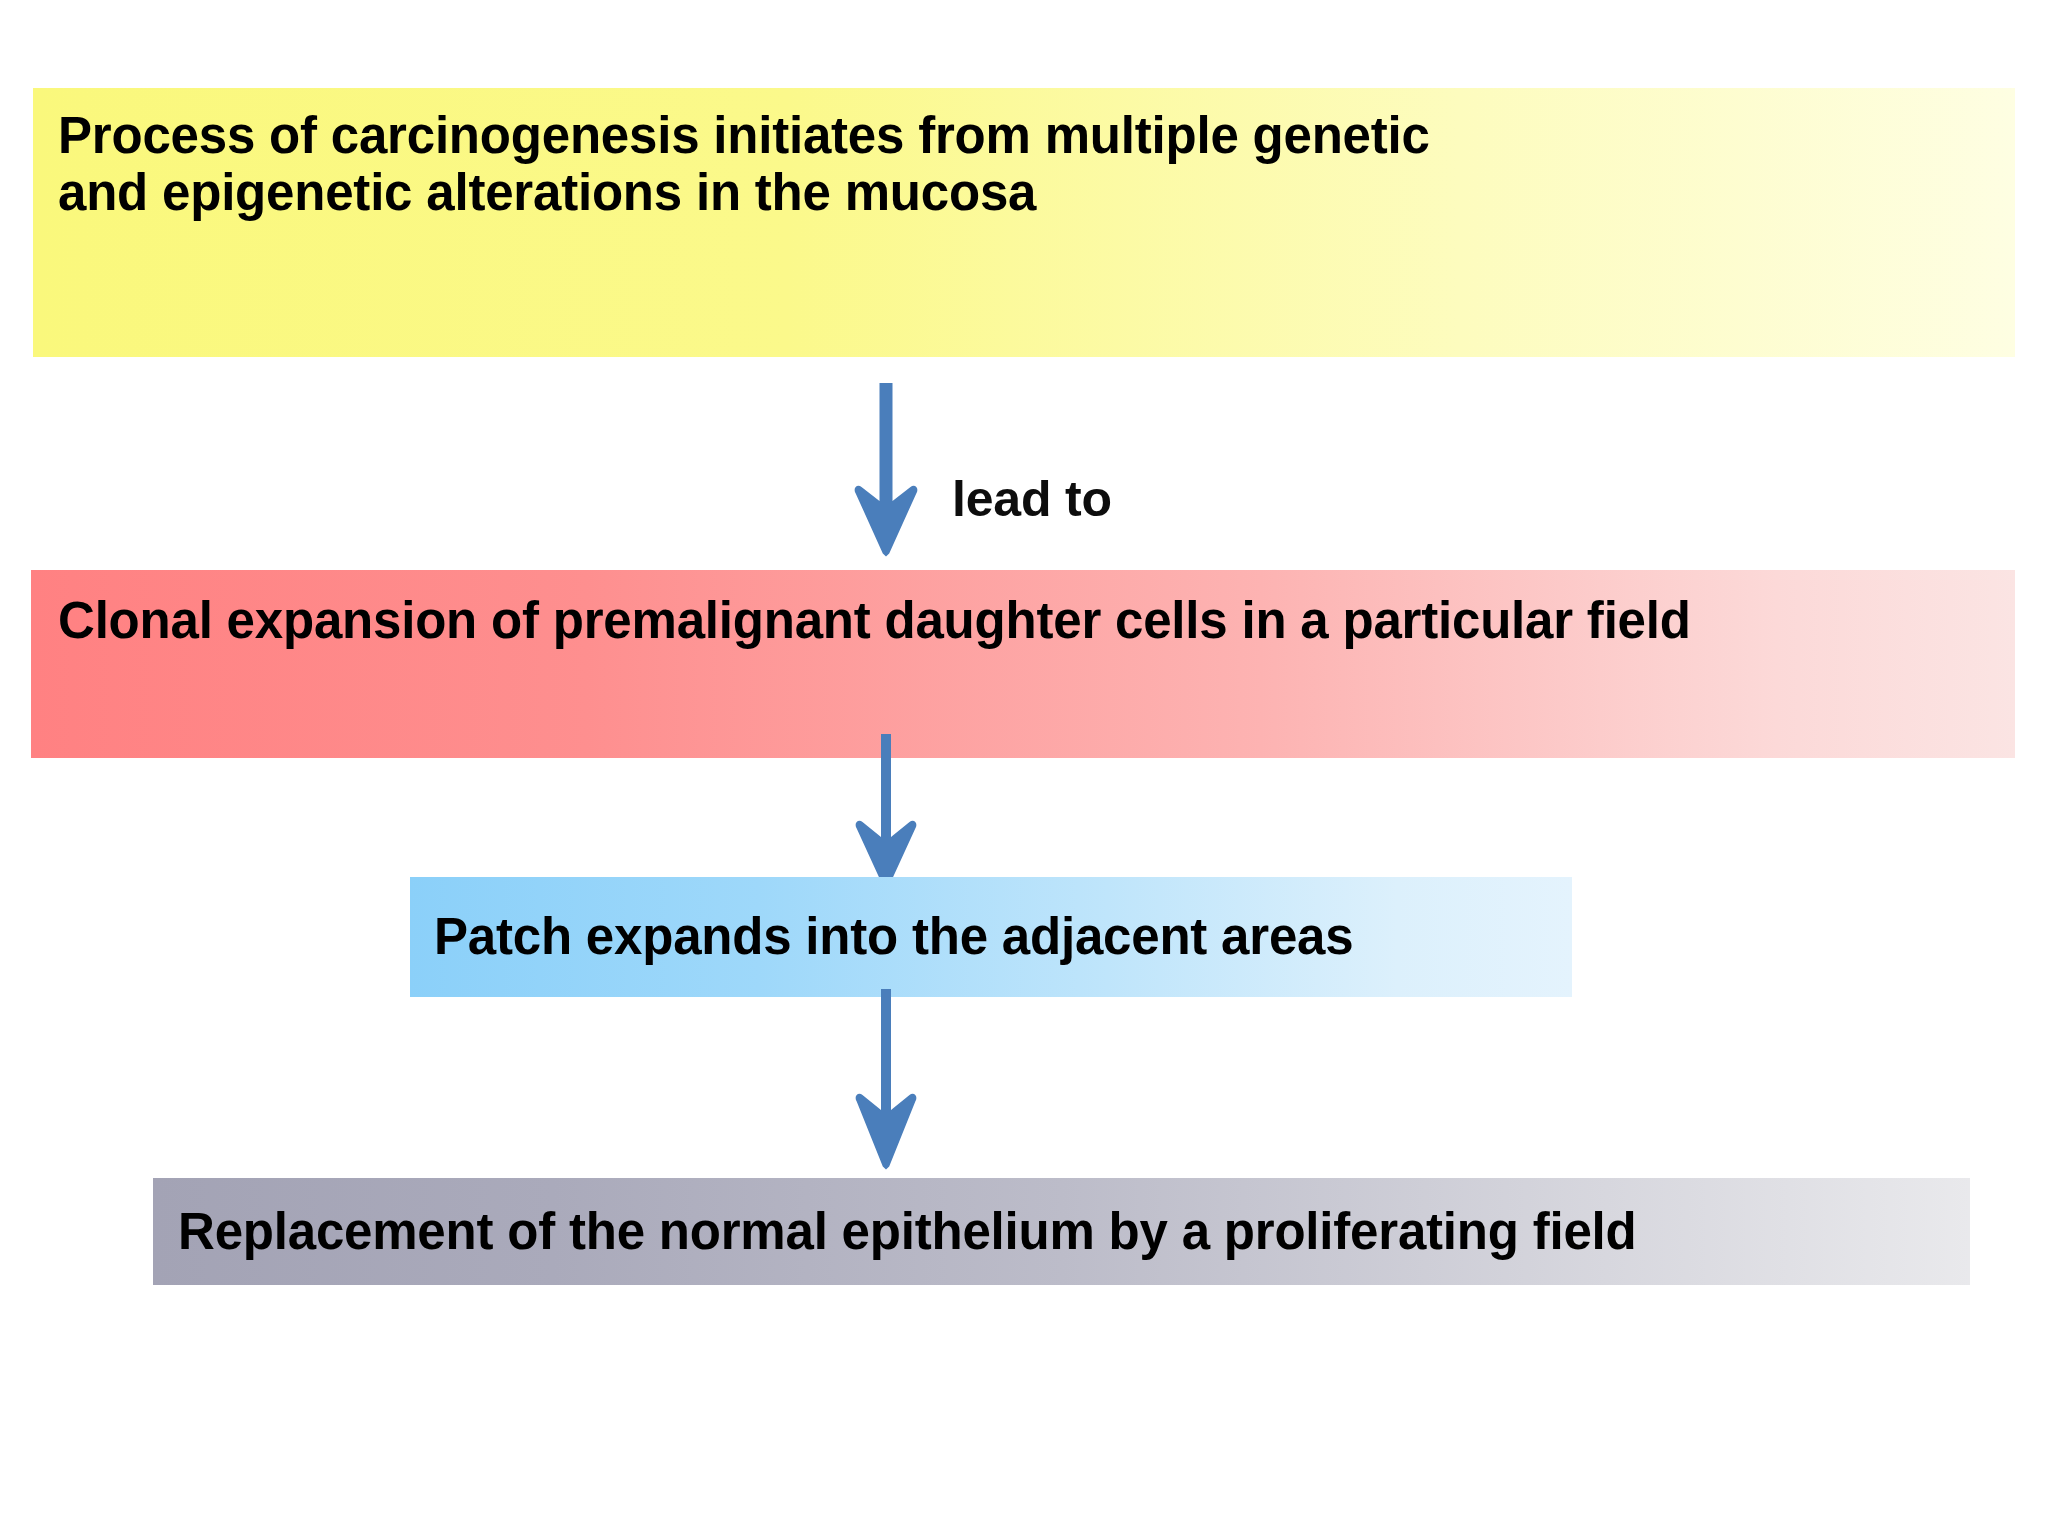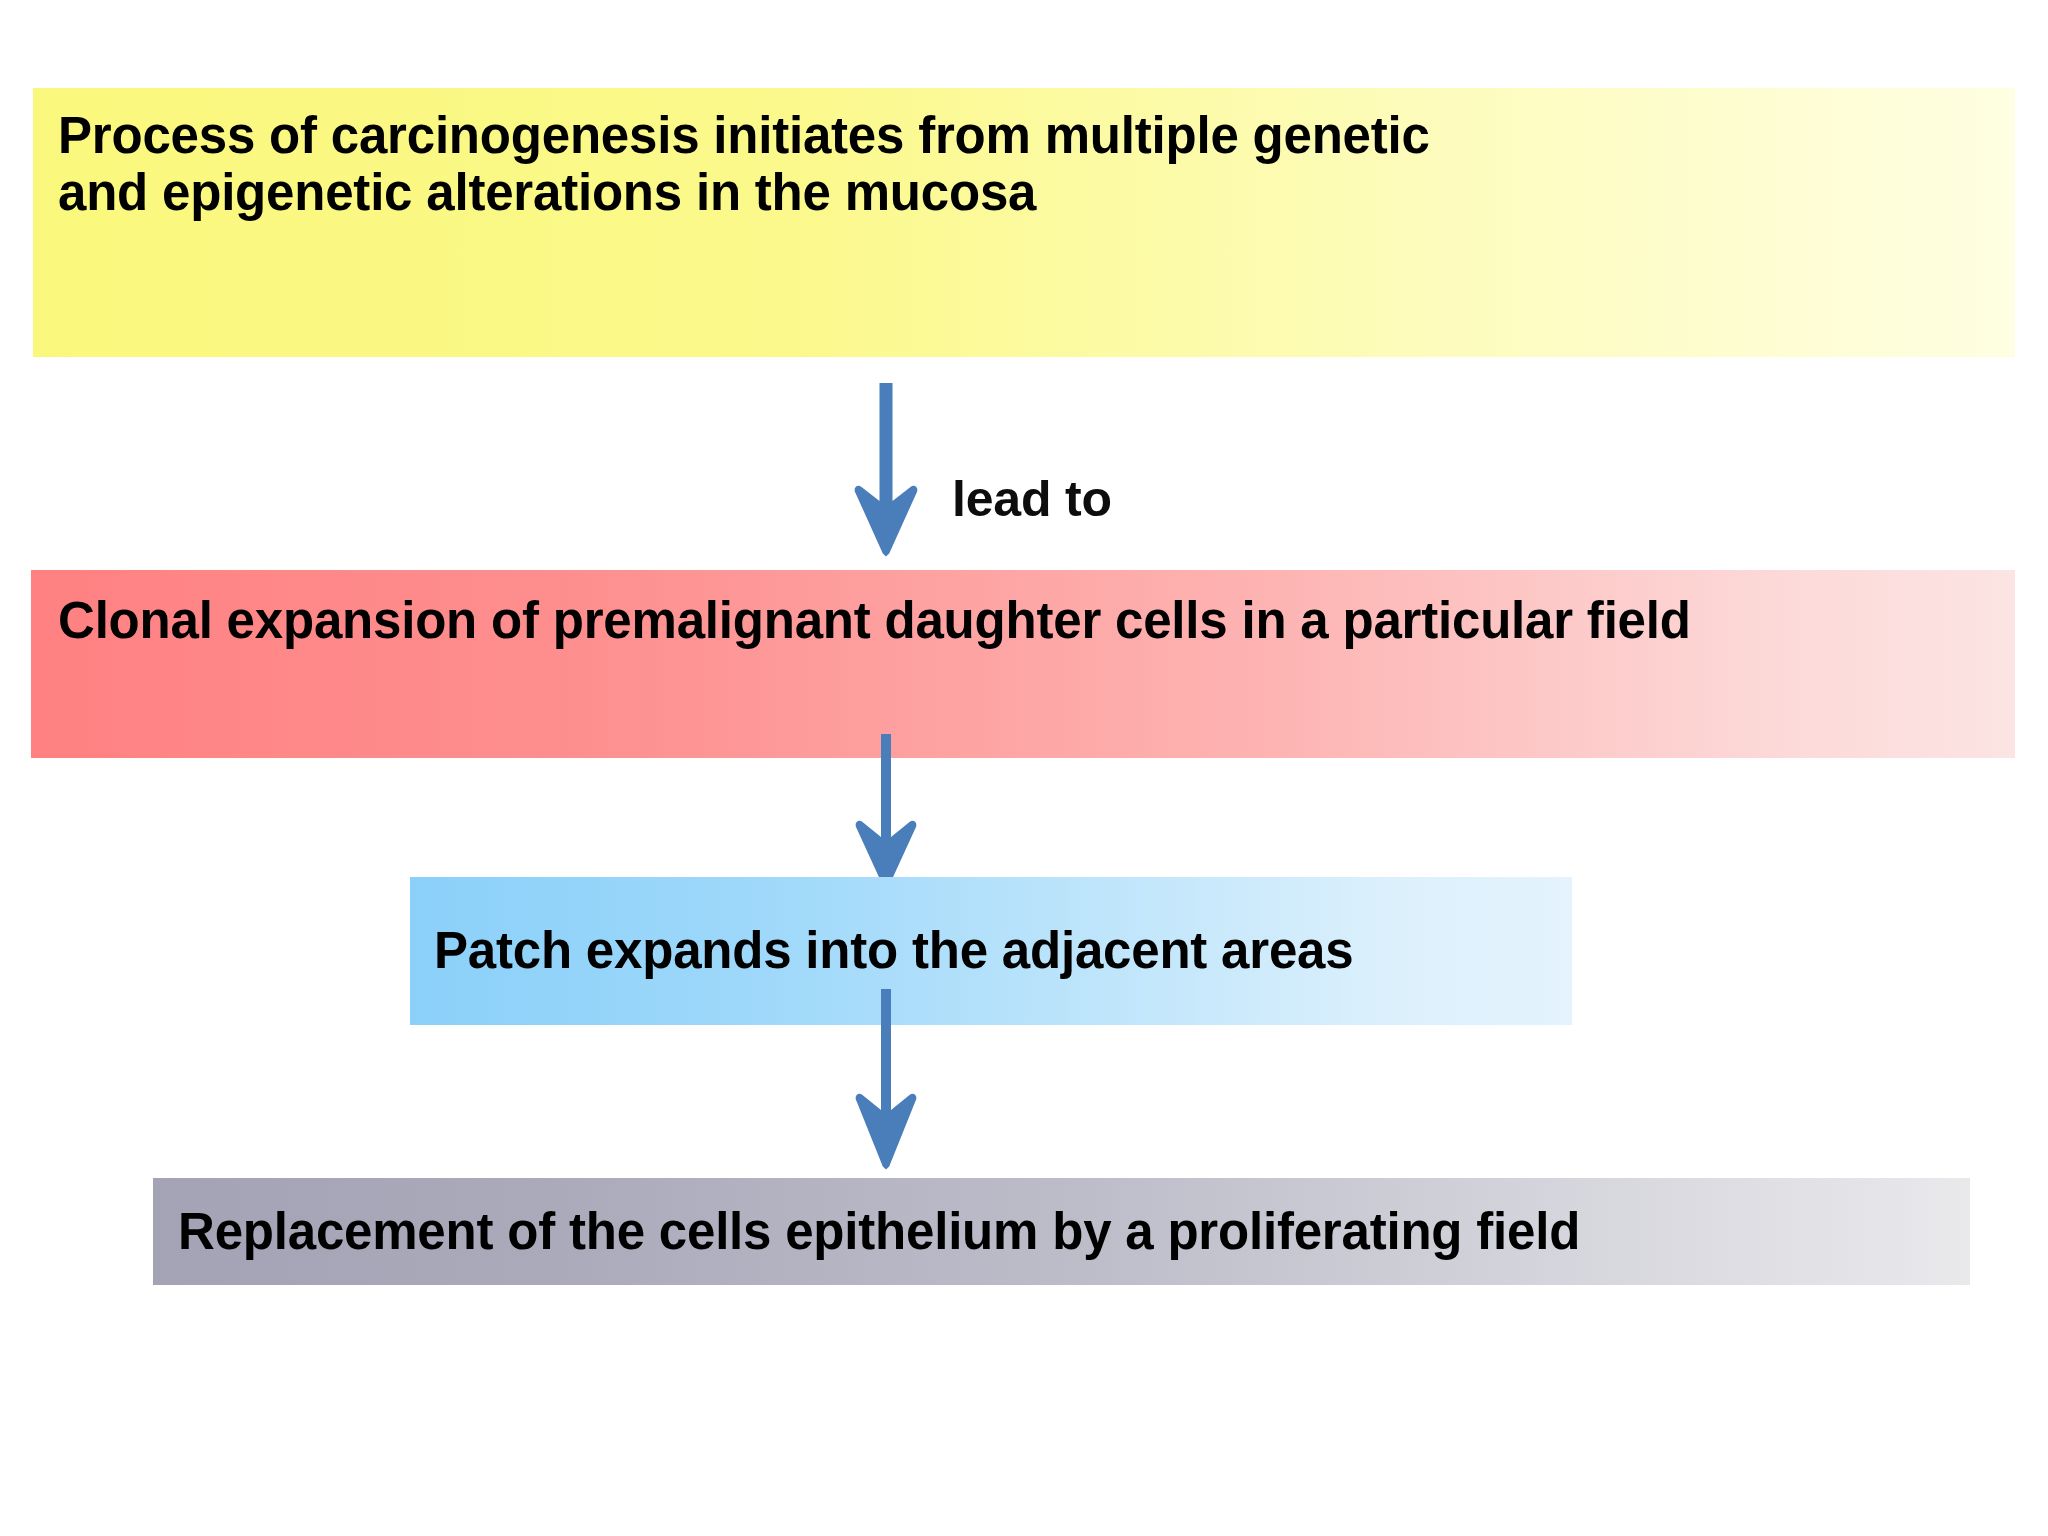--- a/index.html
+++ b/index.html
@@ -60,21 +60,21 @@
   #box-clonal-expansion .flow-text {
     font-size: 51px;
     padding-top: 22px;
   }
 
   
   #box-patch-expands {
     left: 410px;
     top: 877px;
     width: 1162px;
-    height: 148px;
+    height: 120px;
     padding: 0 20px 0 24px;
     background: linear-gradient(to right, #8BD0F9 0%, #9ED8FA 30%, #BFE5FB 60%, #DCF0FC 85%, #E4F3FD 100%);
   }
   #box-patch-expands .flow-text {
     font-size: 51px;
   }
 
   
   #box-field-replacement {
     left: 153px;
@@ -154,16 +154,16 @@
     <svg viewBox="0 0 66 182" width="66" height="182" aria-hidden="true">
       <path d="M28 1 L38 1 L38 122 L56.5 107
                C61 103.6 65.5 108.5 62.3 113.4
                L36.2 178.5 L33 181.5 L29.8 178.5
                L3.7 113.4 C0.5 108.5 5 103.6 9.5 107
                L28 122 Z" fill="#4A7EBB"></path>
     </svg>
   </div>
 
   <div class="flow-box" id="box-field-replacement">
-    <span class="flow-text">Replacement of the cells epithelium by a proliferating field</span>
+    <span class="flow-text">Replacement of the normal epithelium by a proliferating field</span>
   </div>
 
 </div>
 
 </body></html>

